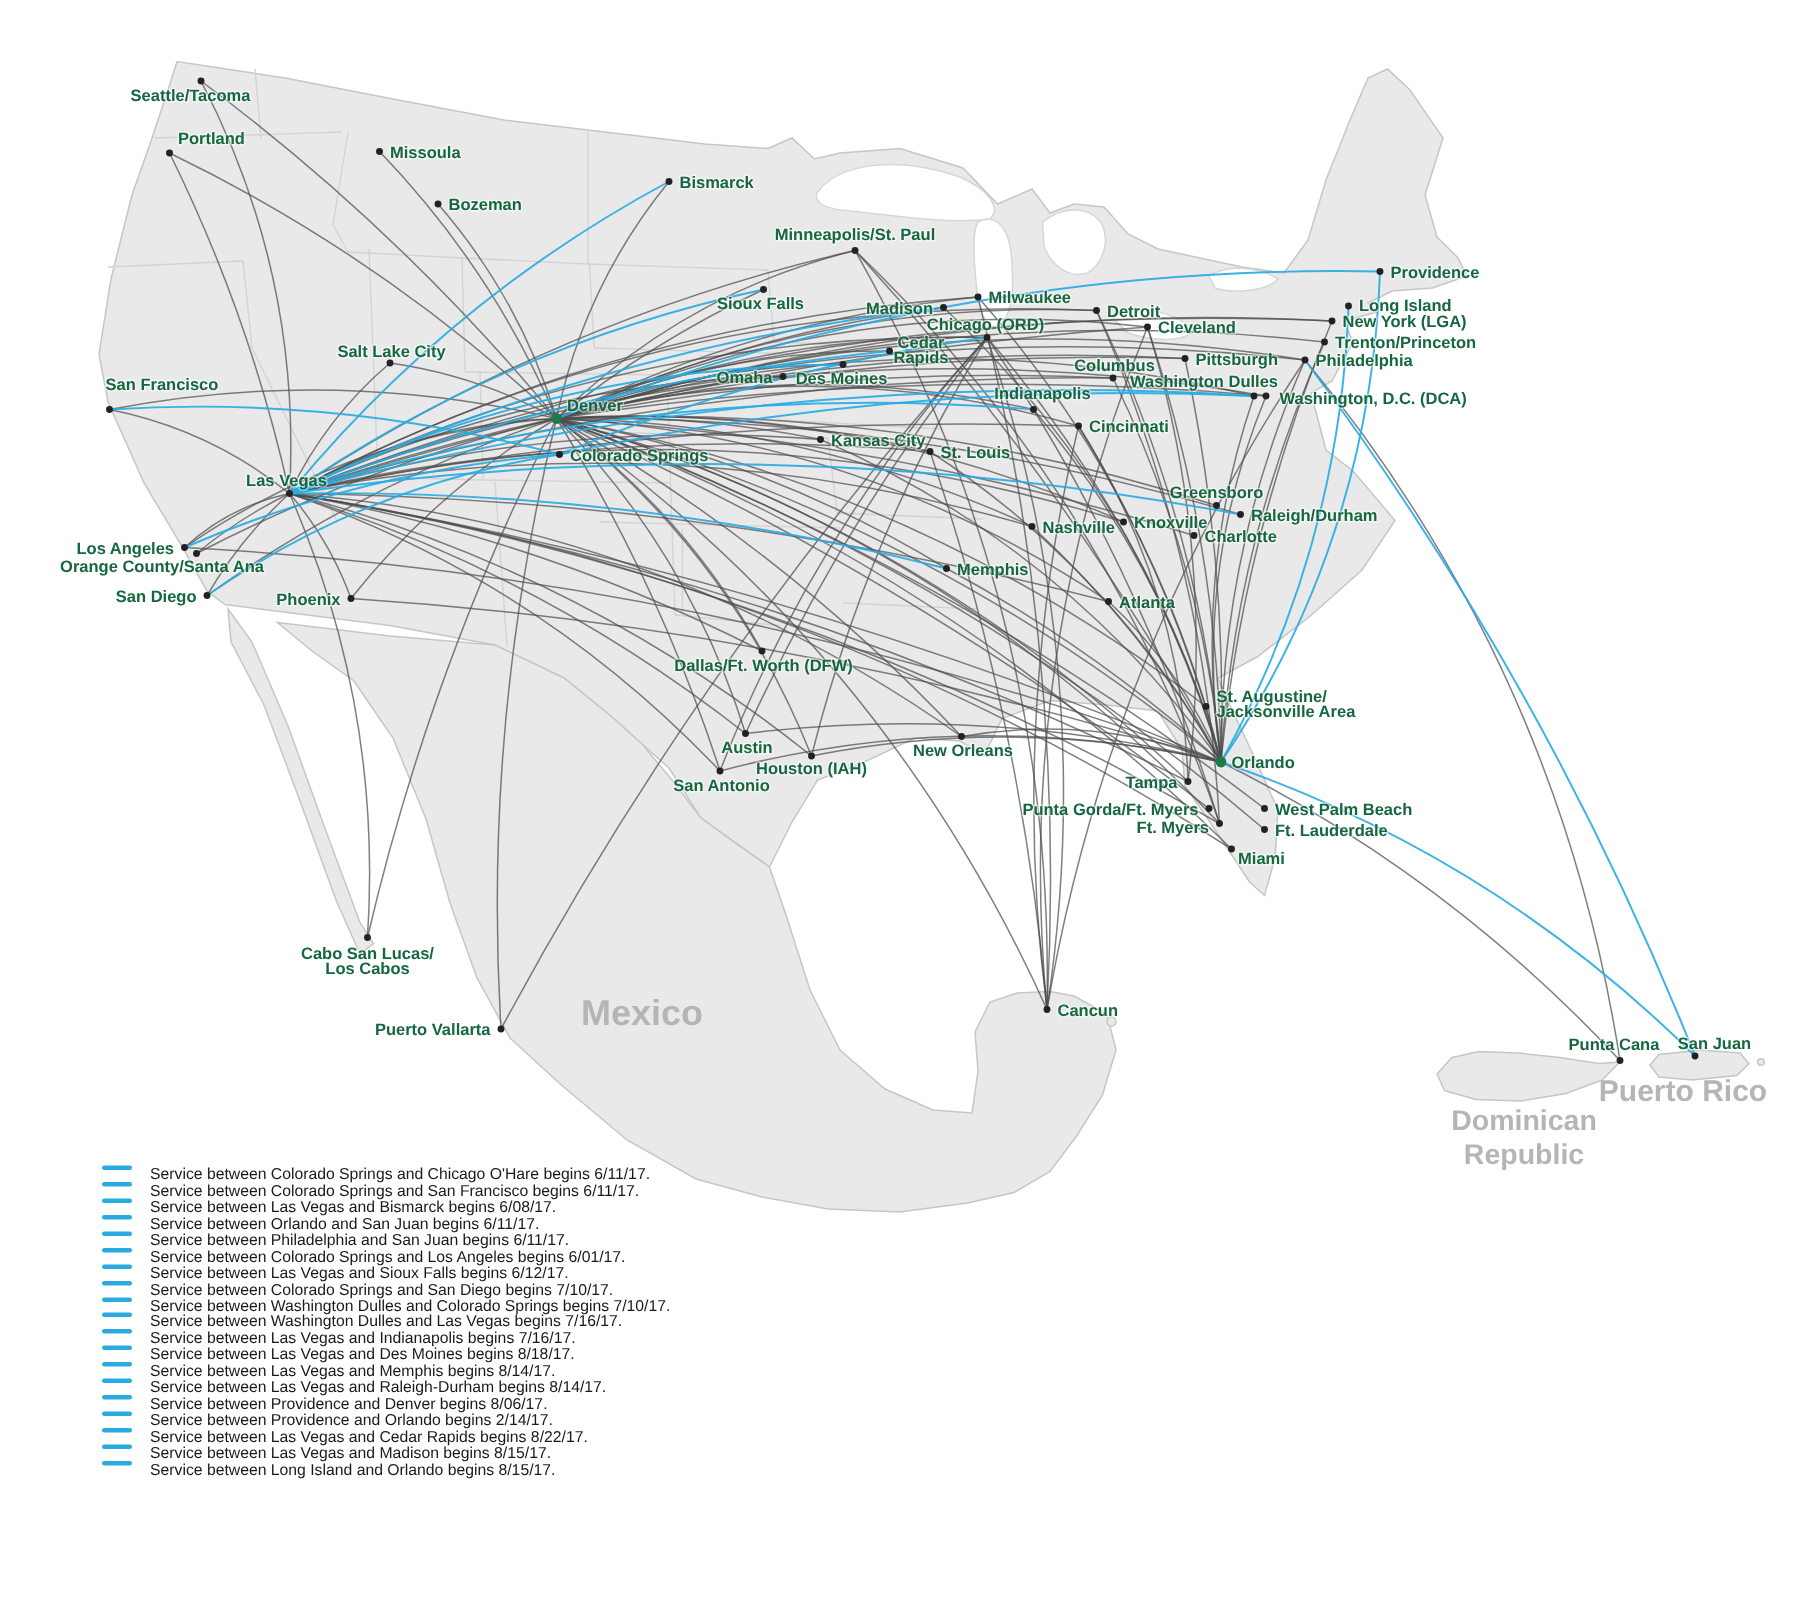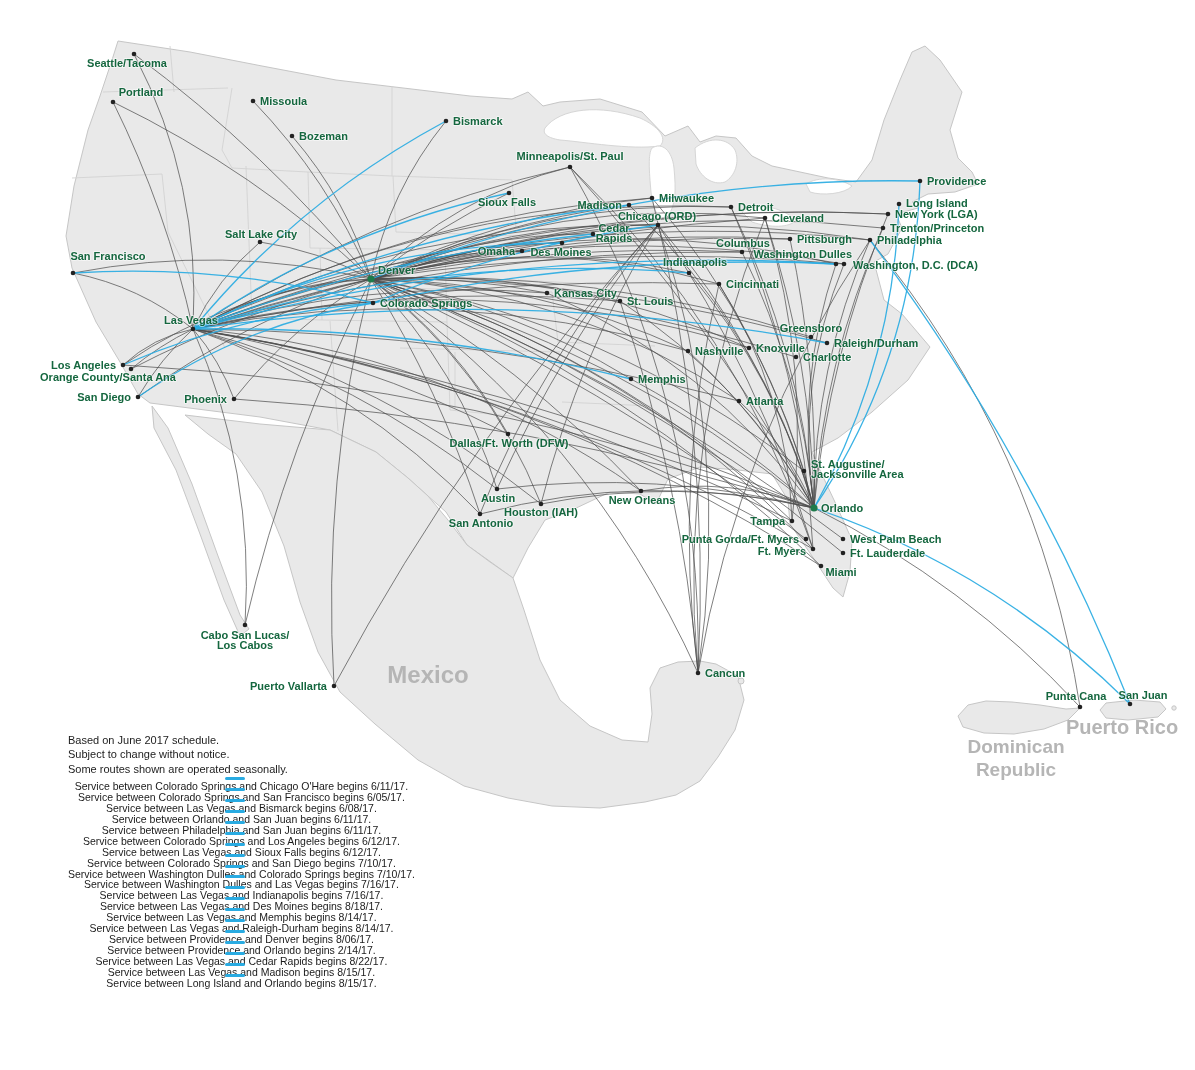--- a/index.html
+++ b/index.html
@@ -5,21 +5,21 @@
   html,body{margin:0;padding:0;background:#ffffff;}
   body{width:1195px;height:1070px;position:relative;overflow:hidden;
        font-family:"Liberation Sans", sans-serif;}
   #stage{position:absolute;inset:0;}
   svg{position:absolute;left:0;top:0;}
   .clabel{font-family:"Liberation Sans", sans-serif;font-weight:bold;font-size:11px;
           paint-order:stroke;stroke:#ffffff;stroke-width:2px;stroke-opacity:.5;stroke-linejoin:round;}
   .rlabel{font-family:"Liberation Sans", sans-serif;font-weight:bold;}
   #notes{position:absolute;left:68px;top:733px;font-size:11px;line-height:14.3px;color:#1c1c1c;}
   #legend{position:absolute;left:68px;top:777px;}
-  .lg-row{display:flex;align-items:center;height:10.95px;flex-direction:column;}
+  .lg-row{display:flex;height:10.95px;}
   .lg-dash{width:20px;height:3px;border-radius:2px;margin-right:12px;flex:0 0 auto;}
   .lg-text{font-size:10.5px;color:#1a1a1a;white-space:nowrap;}
 </style>
 </head>
 <body>
 
 <div id="stage">
   <svg id="map-svg" width="1195" height="1070" viewBox="0 0 1195 1070">
       <g>
         <path d="M112,60 L118,41 L190,52 L262,66 L336,80 L420,90 L470,96 L512,99 L528,92 L543,106 L560,102 L600,99 L642,112 L665,136 L688,126 L700,142 L716,136 L736,138 L752,156 L772,166 L800,172 L828,178 L856,182 L872,160 L884,120 L900,80 L912,52 L925,46 L940,60 L962,92 L950,130 L958,158 L972,172 L978,184 L955,192 L928,194 L912,202 L918,208 L896,214 L902,228 L888,254 L874,262 L884,300 L902,314 L930,347 L908,380 L872,412 L838,438 L812,452 L818,466 L834,500 L852,540 L850,572 L843,597 L833,588 L812,556 L790,524 L788,500 L772,474 L738,470 L700,467 L668,479 L656,504 L640,494 L610,492 L572,510 L545,520 L528,548 L513,578 L488,560 L467,545 L446,512 L428,496 L408,478 L376,452 L330,430 L260,417 L150,403 L138,394 L120,362 L96,322 L72,268 L66,236 L74,186 L88,130 L100,96 Z" fill="#e9e9e9" stroke="#c6c6c6" stroke-width="1"></path>
@@ -358,50 +358,45 @@
         <text x="850" y="557" text-anchor="start" fill="#15673f" class="clabel"><tspan x="850" y="557">Ft. Lauderdale</tspan></text>
         <text x="841" y="576" text-anchor="middle" fill="#15673f" class="clabel"><tspan x="841" y="576">Miami</tspan></text>
         <text x="245" y="639" text-anchor="middle" fill="#15673f" class="clabel"><tspan x="245" y="639">Cabo San Lucas/</tspan><tspan x="245" dy="10">Los Cabos</tspan></text>
         <text x="327" y="690" text-anchor="end" fill="#15673f" class="clabel"><tspan x="327" y="690">Puerto Vallarta</tspan></text>
         <text x="705" y="677" text-anchor="start" fill="#15673f" class="clabel"><tspan x="705" y="677">Cancun</tspan></text>
         <text x="1076" y="700" text-anchor="middle" fill="#15673f" class="clabel"><tspan x="1076" y="700">Punta Cana</tspan></text>
         <text x="1143" y="699" text-anchor="middle" fill="#15673f" class="clabel"><tspan x="1143" y="699">San Juan</tspan></text>
       </g>
     </svg>
 
-  <div id="notes">
-    <div>Based on June 2017 schedule.</div>
-    <div>Subject to change without notice.</div>
-    <div>Some routes shown are operated seasonally.</div>
-  </div>
 
   <div id="legend">
       <div class="lg-row">
         <span class="lg-dash" style="background: rgb(41, 171, 226);"></span>
         <span class="lg-text">Service between Colorado Springs and Chicago O'Hare begins 6/11/17.</span>
       </div>
       <div class="lg-row">
         <span class="lg-dash" style="background: rgb(41, 171, 226);"></span>
-        <span class="lg-text">Service between Colorado Springs and San Francisco begins 6/05/17.</span>
+        <span class="lg-text">Service between Colorado Springs and San Francisco begins 6/11/17.</span>
       </div>
       <div class="lg-row">
         <span class="lg-dash" style="background: rgb(41, 171, 226);"></span>
         <span class="lg-text">Service between Las Vegas and Bismarck begins 6/08/17.</span>
       </div>
       <div class="lg-row">
         <span class="lg-dash" style="background: rgb(41, 171, 226);"></span>
         <span class="lg-text">Service between Orlando and San Juan begins 6/11/17.</span>
       </div>
       <div class="lg-row">
         <span class="lg-dash" style="background: rgb(41, 171, 226);"></span>
         <span class="lg-text">Service between Philadelphia and San Juan begins 6/11/17.</span>
       </div>
       <div class="lg-row">
         <span class="lg-dash" style="background: rgb(41, 171, 226);"></span>
-        <span class="lg-text">Service between Colorado Springs and Los Angeles begins 6/12/17.</span>
+        <span class="lg-text">Service between Colorado Springs and Los Angeles begins 6/01/17.</span>
       </div>
       <div class="lg-row">
         <span class="lg-dash" style="background: rgb(41, 171, 226);"></span>
         <span class="lg-text">Service between Las Vegas and Sioux Falls begins 6/12/17.</span>
       </div>
       <div class="lg-row">
         <span class="lg-dash" style="background: rgb(41, 171, 226);"></span>
         <span class="lg-text">Service between Colorado Springs and San Diego begins 7/10/17.</span>
       </div>
       <div class="lg-row">

